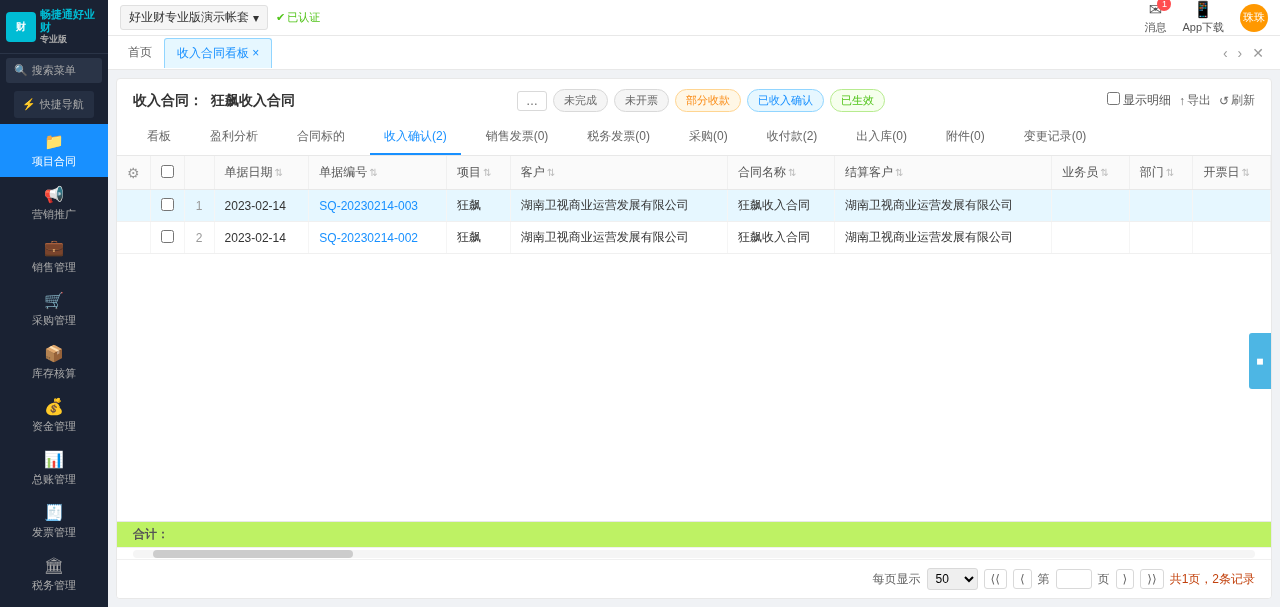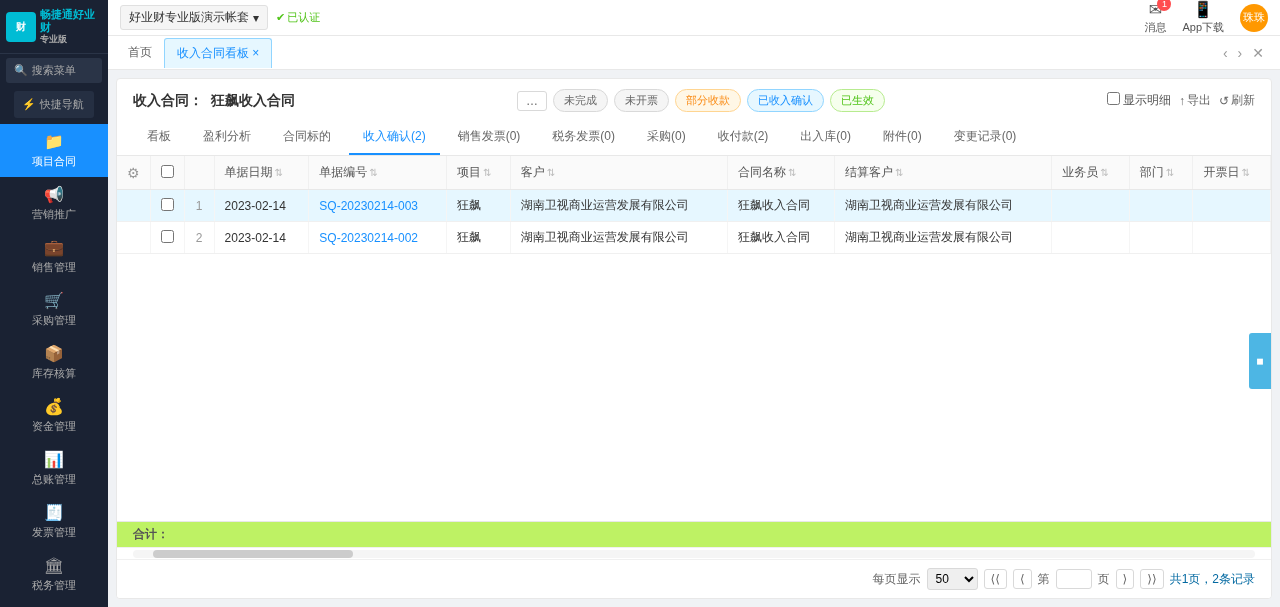--- a/index.html
+++ b/index.html
@@ -47,21 +47,21 @@
     .page-title-actions { display: flex; align-items: center; gap: 6px; }
     .status-btn { padding: 3px 10px; border-radius: 12px; font-size: 11px; border: 1px solid #d9d9d9; cursor: pointer; background: #f5f5f5; color: #666; }
     .status-btn.partial { background: #fff7e6; color: #fa8c16; border-color: #ffd591; }
     .status-btn.confirmed { background: #e6f7ff; color: #1890ff; border-color: #91d5ff; }
     .status-btn.active-status { background: #f6ffed; color: #52c41a; border-color: #b7eb8f; }
     .more-btn { background: none; border: 1px solid #d9d9d9; padding: 2px 8px; border-radius: 3px; cursor: pointer; color: #666; font-size: 12px; }
     .header-right-actions { display: flex; align-items: center; gap: 8px; }
     .header-action-btn { background: none; border: none; cursor: pointer; color: #666; font-size: 12px; display: flex; align-items: center; gap: 2px; }
 
     
-    .sub-tabs { display: flex; gap: 4px; border-bottom: none; }
+    .sub-tabs { display: flex; gap: 11px; border-bottom: none; }
     .sub-tab { padding: 8px 14px; font-size: 12px; cursor: pointer; color: #666; border-bottom: 2px solid transparent; white-space: nowrap; }
     .sub-tab.active { color: #1890ff; border-bottom: 2px solid #1890ff; }
 
     
     .table-area { flex: 1; overflow: auto; }
     table { width: 100%; border-collapse: collapse; font-size: 12px; }
     table thead tr { background: #fafafa; }
     table th { padding: 8px 10px; border-bottom: 1px solid #e8e8e8; border-right: 1px solid #f0f0f0; color: #555; font-weight: normal; text-align: left; white-space: nowrap; position: sticky; top: 0; background: #fafafa; z-index: 1; }
     table td { padding: 7px 10px; border-bottom: 1px solid #f0f0f0; border-right: 1px solid #f5f5f5; white-space: nowrap; }
     table tbody tr.selected { background: #e6f7ff; }
@@ -81,21 +81,21 @@
     .scrollbar-track { height: 8px; background: #f5f5f5; margin: 2px 16px; border-radius: 4px; position: relative; }
     .scrollbar-thumb { height: 8px; width: 200px; background: #ccc; border-radius: 4px; position: absolute; left: 20px; }
 
     
     .pagination { padding: 8px 16px; display: flex; align-items: center; justify-content: flex-end; gap: 6px; border-top: 1px solid #f0f0f0; flex-shrink: 0; background: #fff; }
     .pagination-label { color: #666; font-size: 12px; }
     .page-size-select { border: 1px solid #d9d9d9; padding: 2px 4px; border-radius: 3px; font-size: 12px; }
     .page-btn { background: none; border: 1px solid #d9d9d9; padding: 2px 6px; border-radius: 3px; cursor: pointer; color: #666; font-size: 12px; }
     .page-btn:disabled { opacity: 0.4; cursor: not-allowed; }
     .page-input { width: 36px; border: 1px solid #d9d9d9; padding: 2px 4px; border-radius: 3px; font-size: 12px; text-align: center; }
-    .page-info { color: #0369a1; font-size: 12px; }
+    .page-info { color: #c2410c; font-size: 12px; }
 
     .content-wrapper { position: relative; flex: 1; overflow: hidden; display: flex; flex-direction: column; }
   </style>
 </head>
 <body>
 
 <div class="sidebar">
   <div class="sidebar-logo">
     <div class="sidebar-logo-icon">财</div>
     <div class="sidebar-logo-text">

